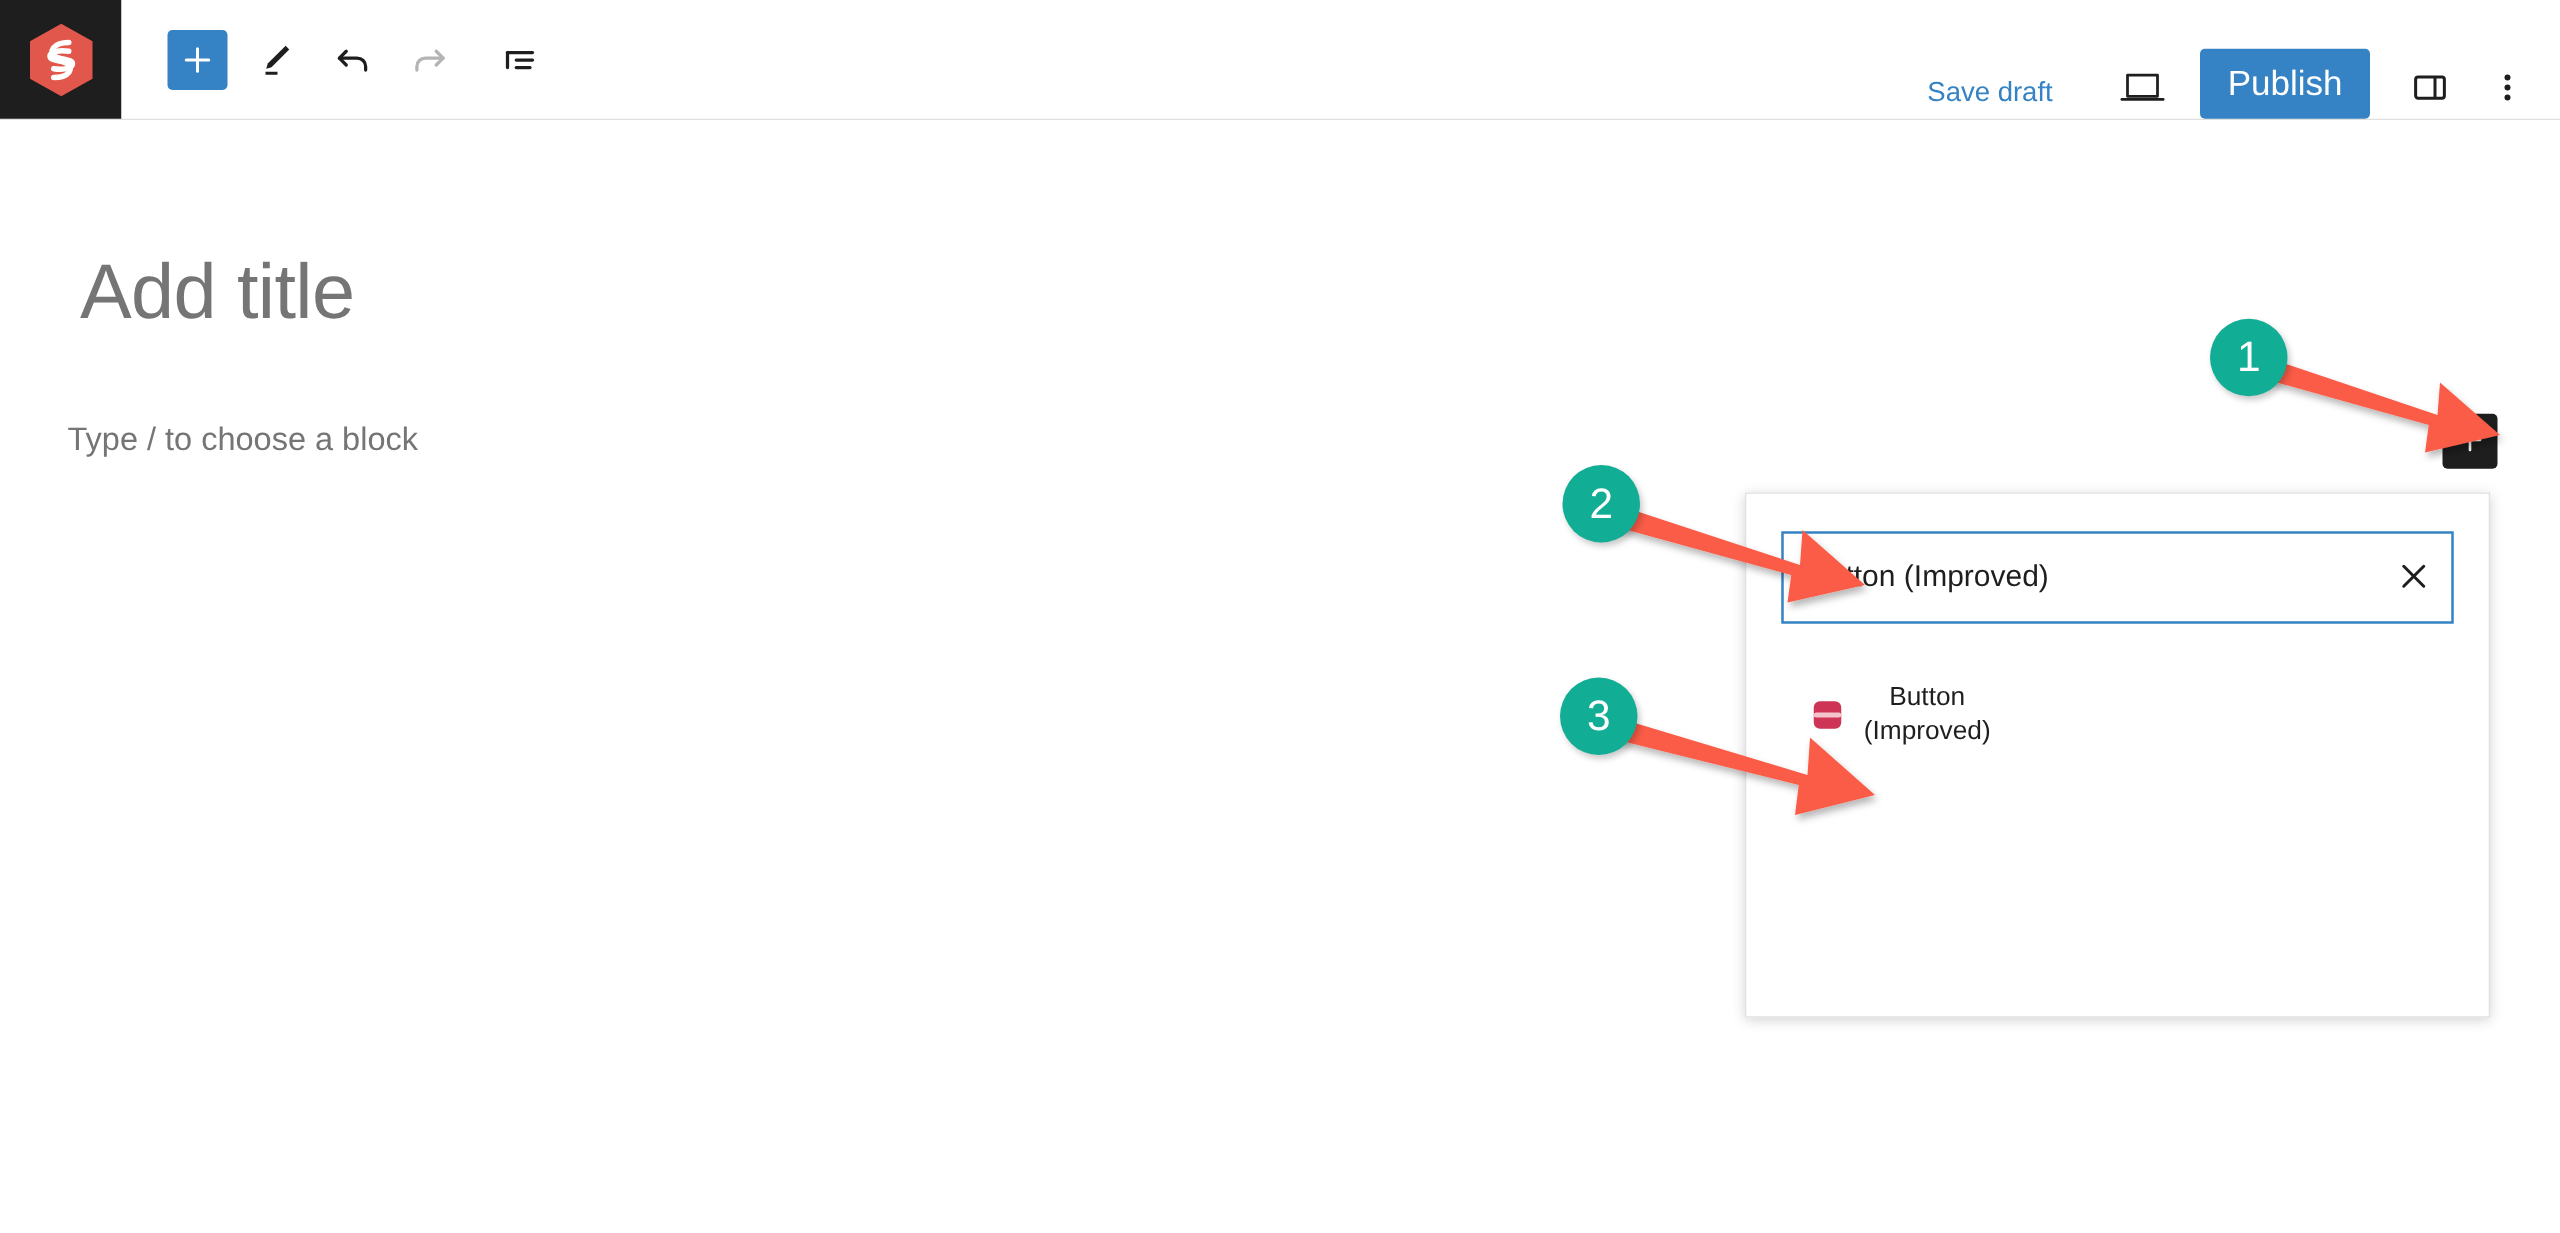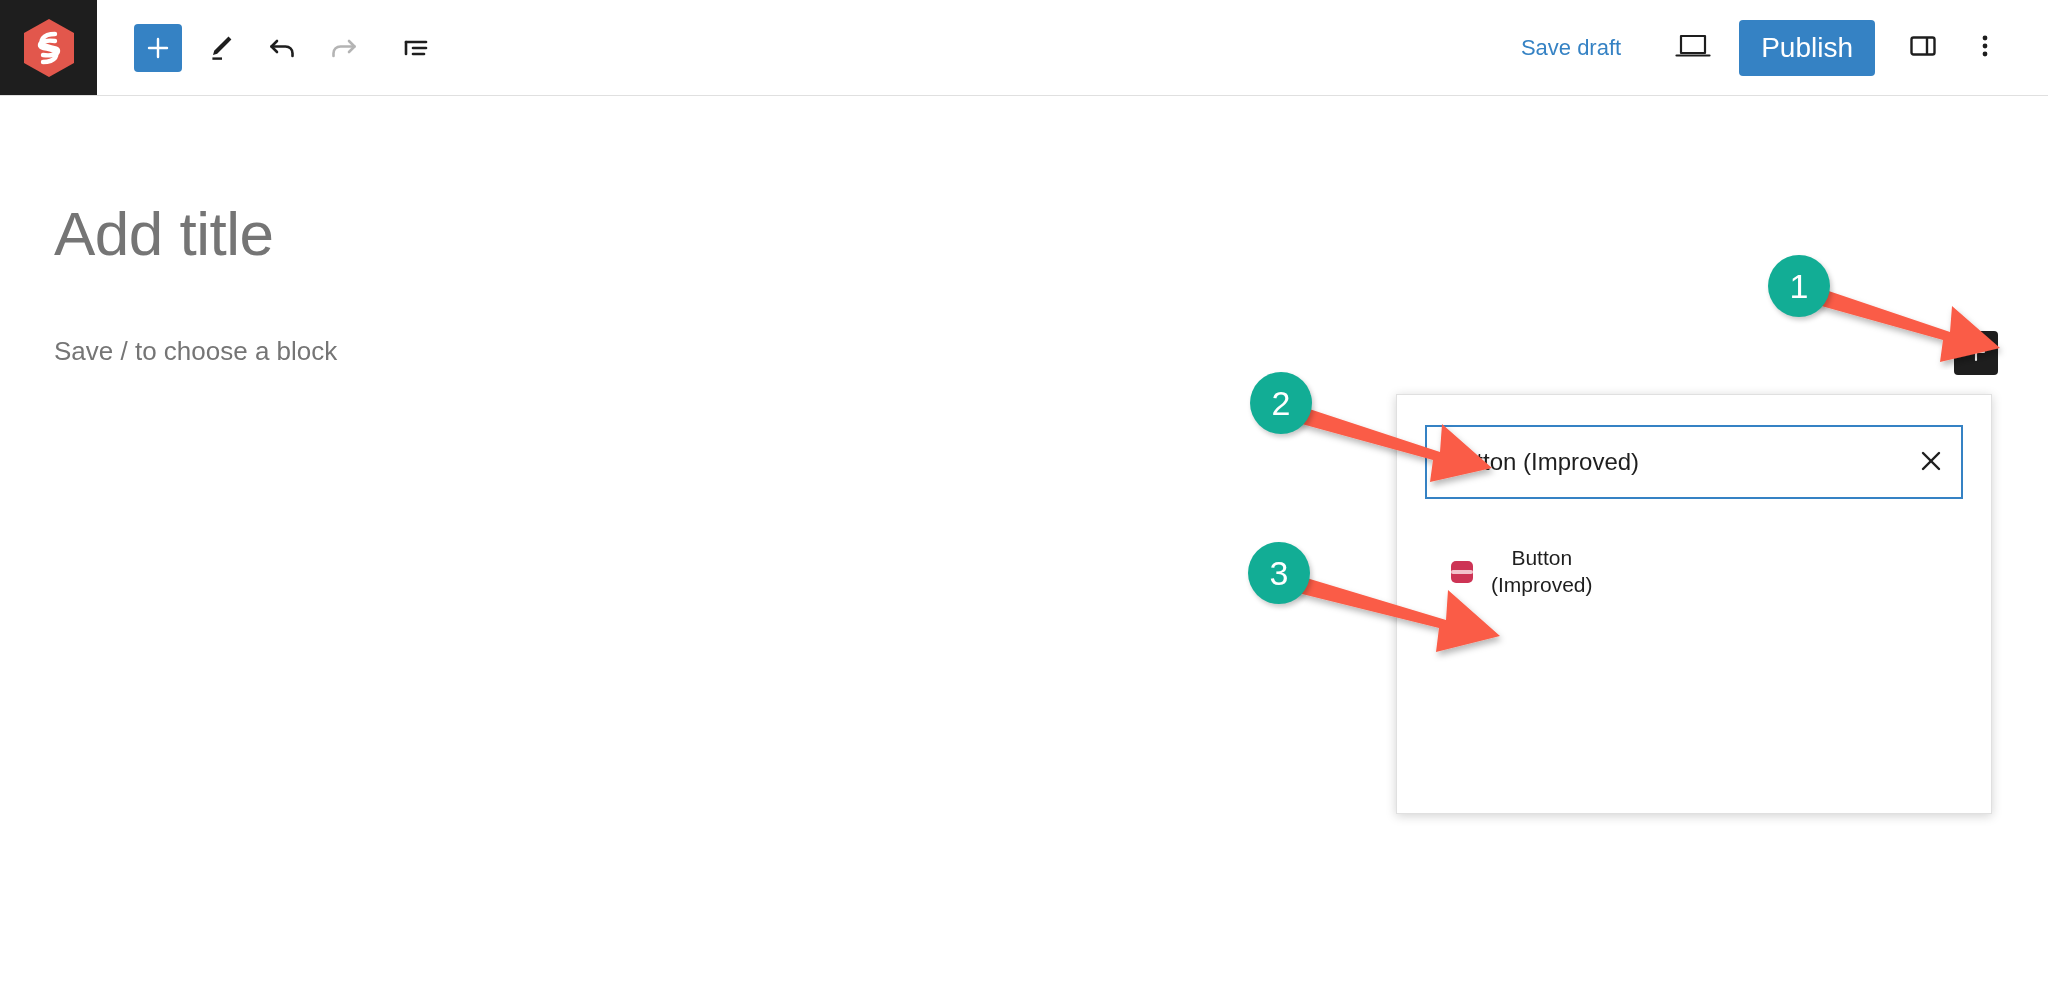--- a/index.html
+++ b/index.html
@@ -63,23 +63,23 @@
     border-radius: 4px;
   }
   .tool-btn.primary-add svg { stroke: #ffffff; }
   .tool-btn svg { display: block; }
   .tool-btn.disabled svg { stroke: #b4b4b4; }
 
   .header-spacer { flex: 1 1 auto; }
 
   .header-right-tools {
     display: flex;
-    align-items: center;
+    align-items: flex-end;
     gap: 0px;
-    padding-right: 41px;
+    padding-right: 20px;
     flex: 0 0 auto;
   }
   #save-draft-button {
     background: transparent;
     border: none;
     color: #3582c4;
     font-size: 22px;
     font-family: "Liberation Sans", sans-serif;
     cursor: pointer;
     padding: 8px 14px;
@@ -121,21 +121,21 @@
   
   #editor-canvas {
     position: absolute;
     top: 96px; left: 0;
     width: 2048px;
     height: 890px;
     background: #ffffff;
   }
   #post-title {
     position: absolute;
-    left: 54px;
+    left: 64px;
     top: 104px;
     font-size: 62px;
     line-height: 1.1;
     color: #757575;
     font-family: "Liberation Sans", sans-serif;
     font-weight: 400;
     letter-spacing: -0.5px;
     cursor: text;
   }
   #default-block-prompt {
@@ -394,21 +394,21 @@
           <circle cx="13" cy="16" r="2.4"></circle>
           <circle cx="13" cy="24" r="2.4"></circle>
         </svg>
       </span>
     </button>
   </div>
 </div>
 
 <div id="editor-canvas">
   <div id="post-title">Add title</div>
-  <div id="default-block-prompt">Save / to choose a block</div>
+  <div id="default-block-prompt">Type / to choose a block</div>
 </div>
 
 <button id="block-inserter-toggle">
   <span>
     <svg width="24" height="24" viewBox="0 0 24 24" fill="none" stroke="#ffffff" stroke-width="2.1" stroke-linecap="round">
       <line x1="12" y1="4" x2="12" y2="20"></line>
       <line x1="4" y1="12" x2="20" y2="12"></line>
     </svg>
   </span>
 </button>

